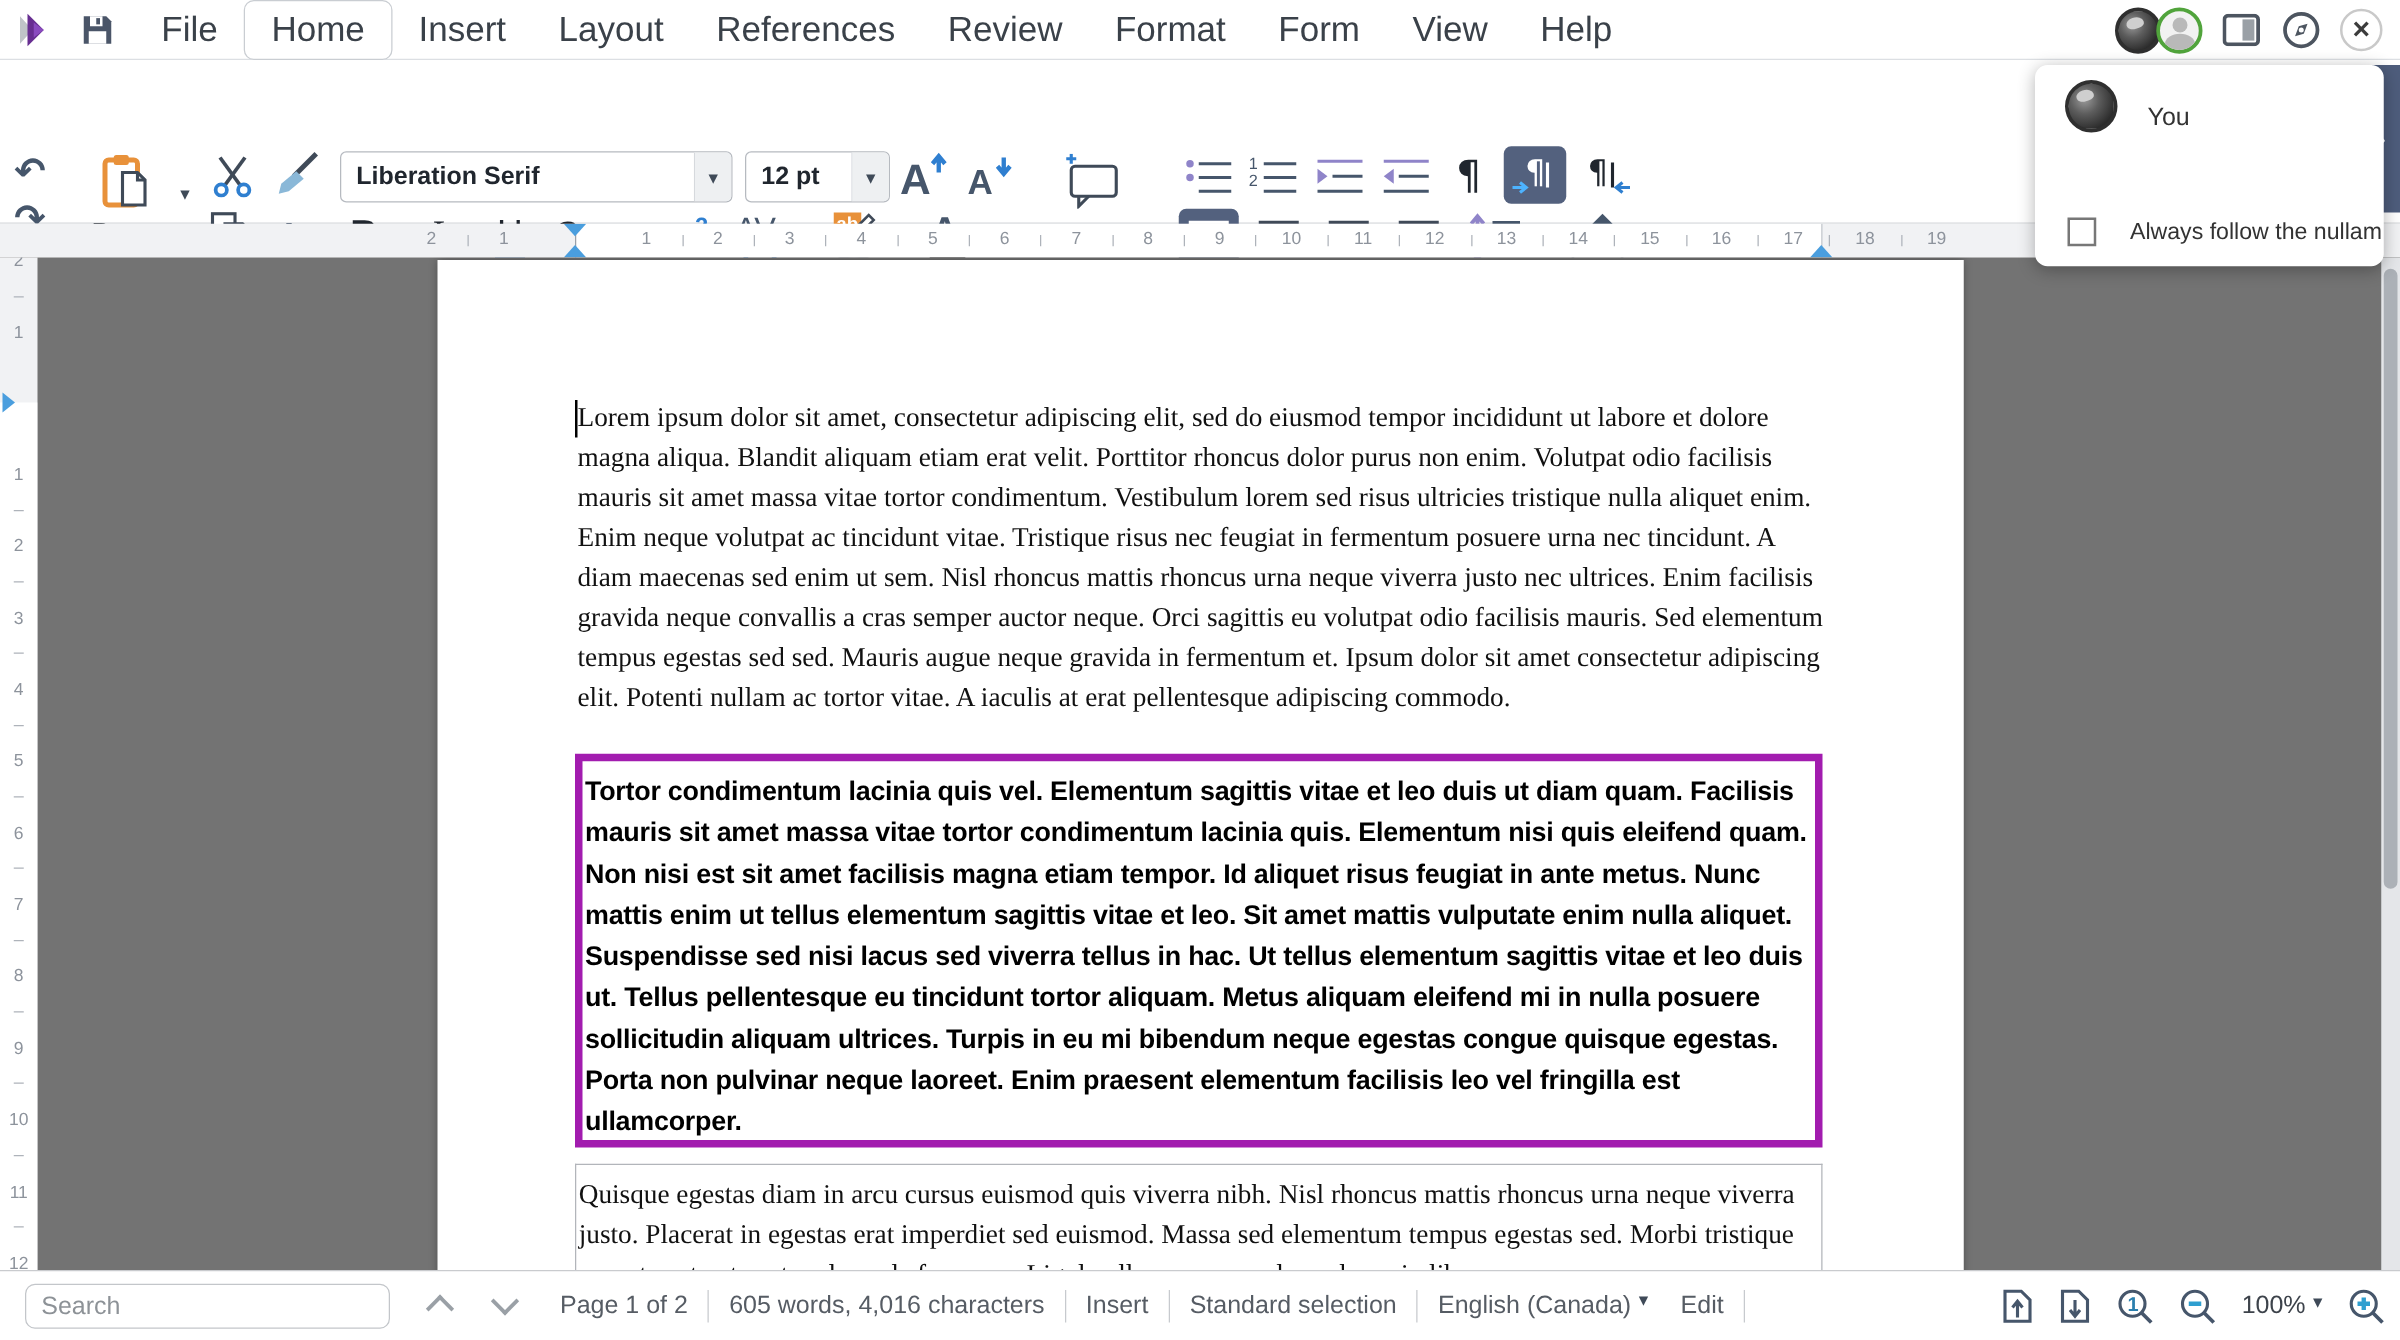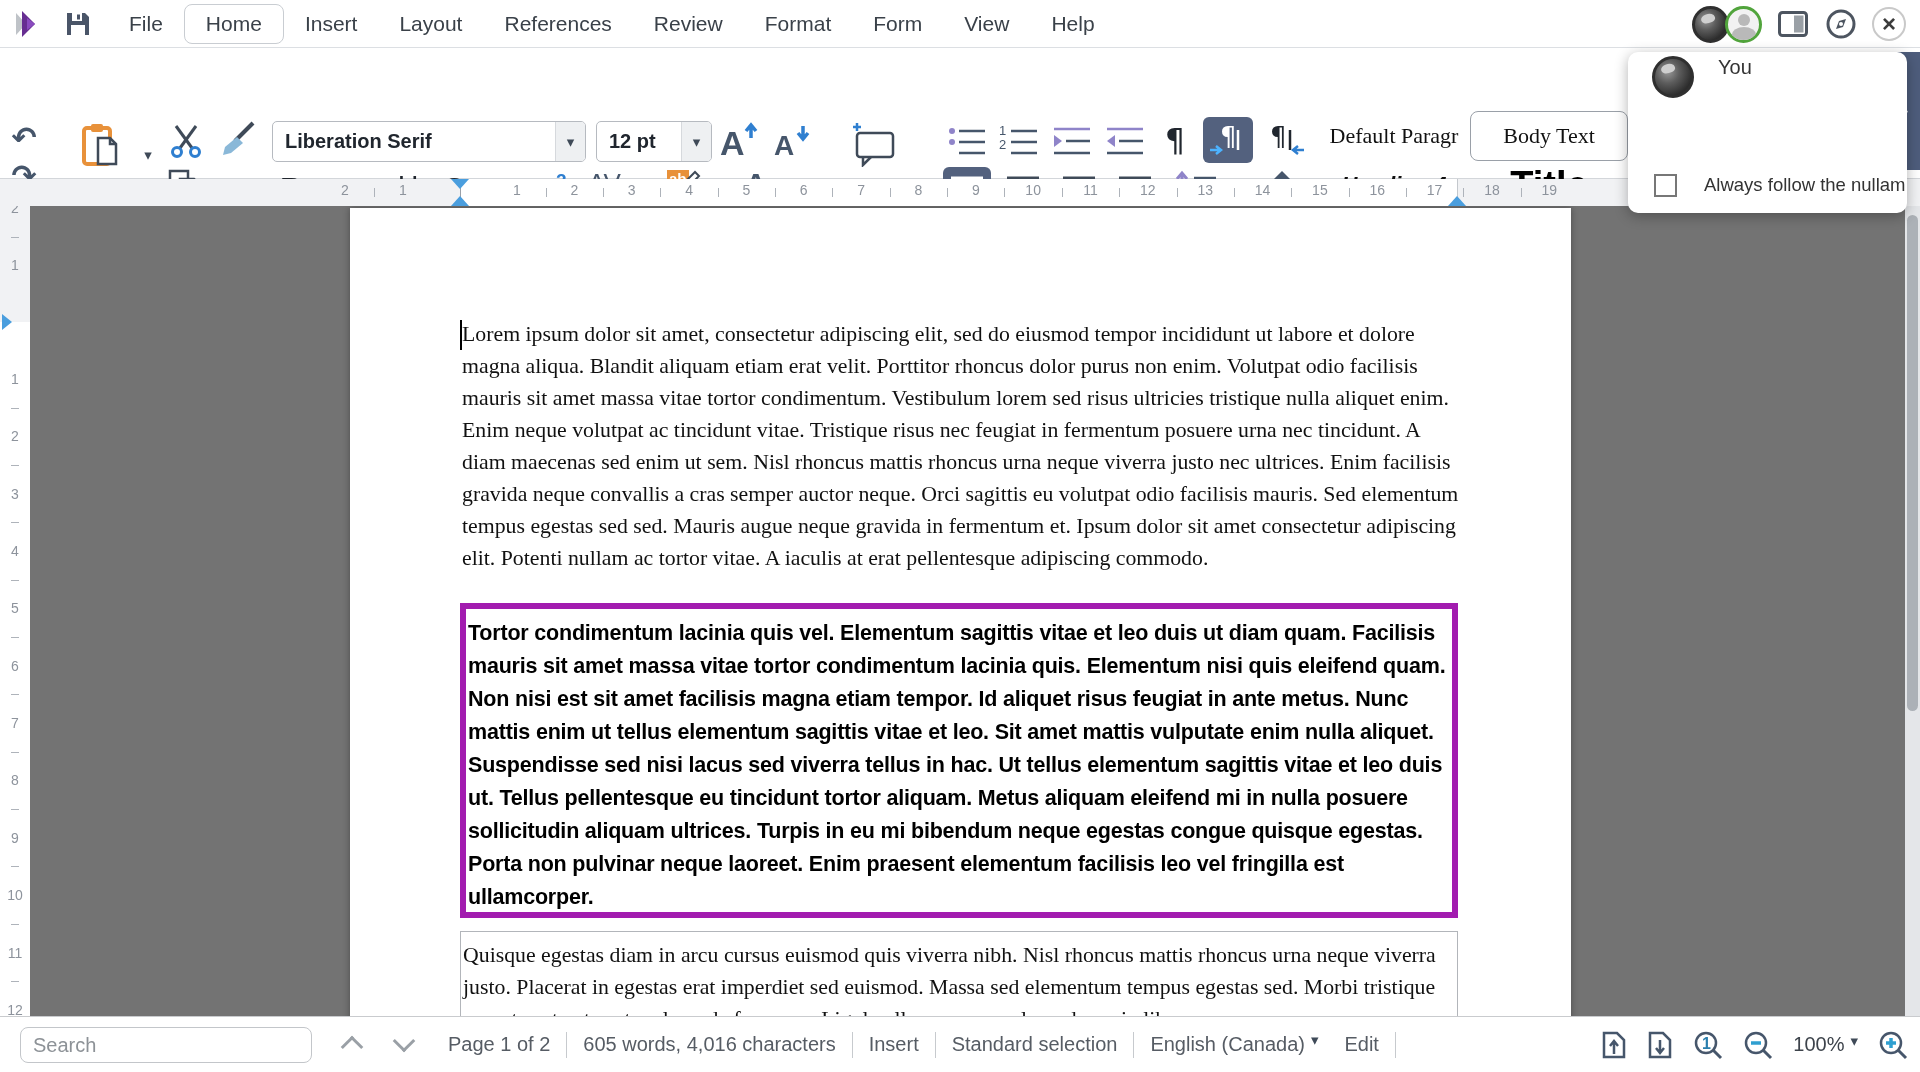--- a/index.html
+++ b/index.html
@@ -6,21 +6,21 @@
   html,body { width:1920px; height:1072px; background:#fff; }
   #screen { position:relative; width:1920px; height:1072px; overflow:hidden;
             font-family:"Liberation Sans",sans-serif; color:#3b4450; }
 
   
   .menubar { position:absolute; left:0; top:0; width:1920px; height:48px; background:#fff;
              border-bottom:1px solid #dcdfe3; }
   .logo { position:absolute; left:14px; top:10px; width:30px; height:28px; }
   .savebtn { position:absolute; left:64px; top:10px; width:30px; height:28px; cursor:pointer; }
   .menu-nav { position:absolute; left:108px; top:0; height:48px; display:flex; align-items:center; }
-  .menu-item { padding:7px 21px; font-size:21px; color:#3a4149; cursor:pointer; white-space:nowrap; }
+  .menu-item { padding:7px 21px; font-size:28px; color:#3a4149; cursor:pointer; white-space:nowrap; }
   .menu-item.active { border:1px solid #c9cdd2; border-radius:8px; background:#fff; font-weight:400; }
   .doc-title { position:absolute; left:1130px; top:0; width:440px; height:48px; line-height:48px;
                text-align:center; font-size:22px; color:#20262e; }
   .top-icons { position:absolute; right:14px; top:0; height:48px; display:flex; align-items:center; gap:14px; }
   .avatar { width:37px; height:37px; border-radius:50%; position:relative; flex:0 0 auto; }
   .avatar.photo { background:radial-gradient(circle at 35% 35%, #9a9a9a 0%, #5d5d5d 35%, #2c2c2c 75%);
                   border:3px solid #2f2f2f; }
   .avatar.photo:after { content:""; position:absolute; left:6px; top:5px; width:14px; height:9px;
                   background:#cfcfcf; border-radius:50% 60% 40% 50%; transform:rotate(-18deg); }
   .avatar.silhouette { background:#f2f2f2; border:3px solid #51a43c; overflow:hidden; }
@@ -79,21 +79,21 @@
   .caret-bar { position:absolute; left:110px; top:112px; width:2px; height:30px; background:#000; }
 
   .scrollbar { position:absolute; right:0; top:0; width:15px; height:810px; background:#e4e6e9; }
   .scroll-thumb { position:absolute; left:2px; top:9px; width:11px; height:496px; background:#acb1b7; border-radius:6px; }
 
   
   .nav-strip { position:absolute; left:1890px; top:52px; width:30px; height:118px; background:#4e5d7c;
                color:#fff; display:flex; align-items:center; justify-content:center; font-size:22px; cursor:pointer; z-index:40; }
   .user-panel { position:absolute; left:1628px; top:52px; width:279px; height:161px; background:#fff;
                 border-radius:10px; box-shadow:0 3px 14px rgba(0,0,0,.3); z-index:50; padding:8px 0; }
-  .user-row { position:absolute; left:0; width:279px; height:50px; display:flex; align-items:flex-start;
+  .user-row { position:absolute; left:0; width:279px; height:50px; display:flex; align-items:flex-end;
               padding-left:24px; gap:24px; cursor:pointer; }
   .user-row .uname { font-size:20px; color:#333; }
   .follow-row { position:absolute; left:0; top:112px; width:279px; height:42px; display:flex; align-items:center;
                 padding-left:26px; gap:27px; cursor:pointer; }
   .checkbox { width:23px; height:23px; border:2px solid #777; background:#fff; }
   .follow-label { font-size:18.5px; color:#333; }
 
   
   .statusbar { position:absolute; left:0; top:1016px; width:1920px; height:56px; background:#fff;
                border-top:1px solid #c9cbce; }
@@ -383,26 +383,20 @@
     <div class="tbtn caret" style="left:1224px;top:128px;width:20px;height:20px;">▾</div>
     <div class="tbtn" style="left:1250px;top:114px;width:56px;height:52px;">
       <svg width="52" height="48" viewBox="0 0 52 48">
         <path d="M10 26 L30 6 L38 14 L18 34 L8 36 Z" fill="#46566b"></path>
         <path d="M34 22 q6 7 0 11 q-6 -4 0 -11" fill="#2f7fd0"></path>
         <ellipse cx="26" cy="40" rx="20" ry="7" fill="#fff" stroke="#b9bdc2" stroke-width="2"></ellipse>
       </svg>
     </div>
     <div class="tbtn caret" style="left:1308px;top:128px;width:20px;height:20px;">▾</div>
 
-    <div class="styles-grid">
-      <div class="style-chip" style="left:0;top:8px;width:144px;height:38px;font-family:'Liberation Serif',serif;font-size:22px;color:#111;">Default Paragr</div>
-      <div class="style-chip" style="left:148px;top:2px;width:158px;height:50px;font-family:'Liberation Serif',serif;font-size:22px;color:#111;border:1px solid #9aa0a8;border-radius:8px;">Body Text</div>
-      <div class="style-chip" style="left:0;top:52px;width:144px;height:48px;font-weight:bold;font-style:italic;font-size:22px;color:#111;">Heading 4</div>
-      <div class="style-chip" style="left:148px;top:48px;width:158px;height:56px;font-weight:bold;font-size:38px;color:#000;">Title</div>
-    </div>
   </div>
 
   <div class="hruler">
     <div class="active-zone"></div>
     <div class="margin-line" style="left:460px;"></div>
     <div class="margin-line" style="left:1457px;background:#c4c8cd;"></div>
     <div id="h-ruler-marks">
         <div class="rnum" style="left: 345px;">2</div>
         <div class="rtick" style="left: 374px;"></div>
         <div class="rnum" style="left: 403px;">1</div>

